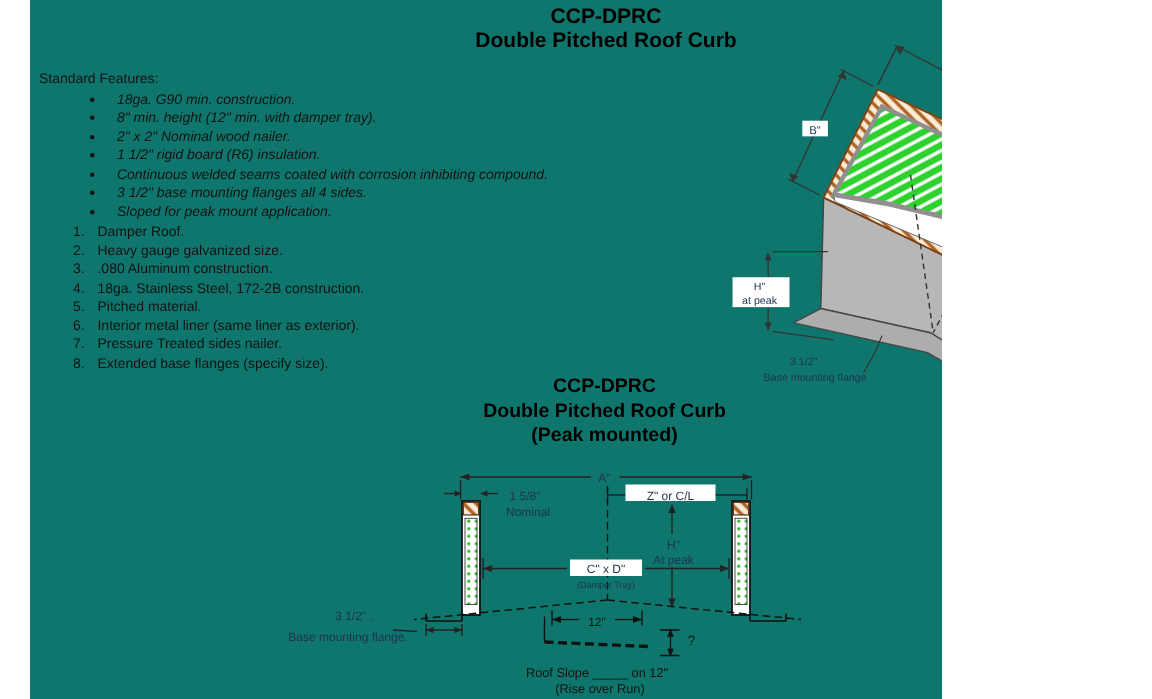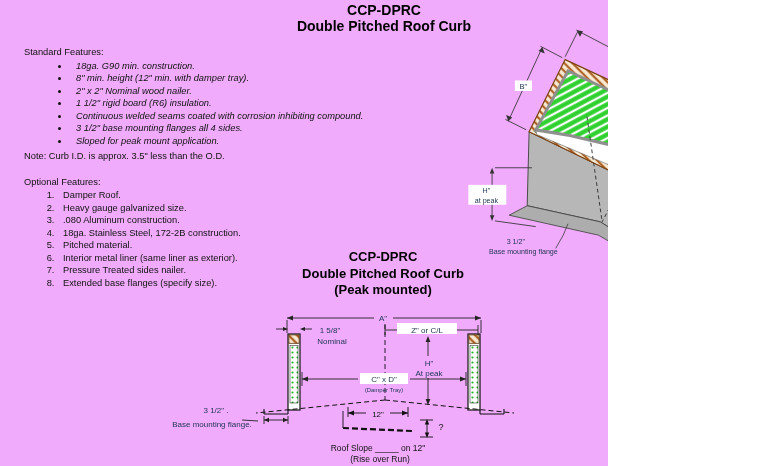--- a/index.html
+++ b/index.html
@@ -1,20 +1,20 @@
 <!DOCTYPE html>
 <html><head>
 <meta charset="utf-8">
 <style>
   html,body{margin:0;padding:0;background:#fff;}
-  .page{position:relative;width:608px;height:466px;background:#f0abfc;overflow:hidden;
-        font-family:"Liberation Sans",sans-serif;color:#111;}
+  .page{position:relative;width:608px;height:466px;background:#0f766e;overflow:hidden;
+        font-family:"Liberation Sans",sans-serif;color:#111;margin-left:20px;}
   .main-title{position:absolute;left:184px;top:2px;width:400px;text-align:center;
         font-weight:bold;font-size:14px;line-height:16px;color:#000;}
-  .features{position:absolute;left:24px;top:46px;width:348px;font-size:9.3px;line-height:12.5px;color:#111;}
+  .features{position:absolute;left:6px;top:46px;width:348px;font-size:9.3px;line-height:12.5px;color:#111;}
   .features h3{margin:0;font-size:9.3px;font-weight:normal;}
   .features ul{margin:1px 0 0 0;padding-left:46px;list-style-type:disc;font-style:italic;}
   .features ol{margin:1px 0 0 0;padding-left:33px;list-style-type:decimal;}
   .features li{margin:0;padding:0 0 0 6px;}
   .note{margin-top:3px;}
   .opt-head{margin-top:13px !important;}
   svg text{font-family:"Liberation Sans",sans-serif;}
   .svg-abs{position:absolute;}
 </style>
 </head>
@@ -31,22 +31,20 @@
     <h3>Standard Features:</h3>
     <ul>
       <li>18ga. G90 min. construction.</li>
       <li>8" min. height (12" min. with damper tray).</li>
       <li>2" x 2" Nominal wood nailer.</li>
       <li>1 1/2" rigid board (R6) insulation.</li>
       <li style="max-width:300px;">Continuous welded seams coated with corrosion inhibiting compound.</li>
       <li>3 1/2" base mounting flanges all 4 sides.</li>
       <li>Sloped for peak mount application.</li>
     </ul>
-    <div class="note">Note: Curb I.D. is approx. 3.5" less than the O.D.</div>
-    <h3 class="opt-head">Optional Features:</h3>
     <ol>
       <li>Damper Roof.</li>
       <li>Heavy gauge galvanized size.</li>
       <li>.080 Aluminum construction.</li>
       <li>18ga. Stainless Steel, 172-2B construction.</li>
       <li>Pitched material.</li>
       <li>Interior metal liner (same liner as exterior).</li>
       <li>Pressure Treated sides nailer.</li>
       <li>Extended base flanges (specify size).</li>
     </ol>

